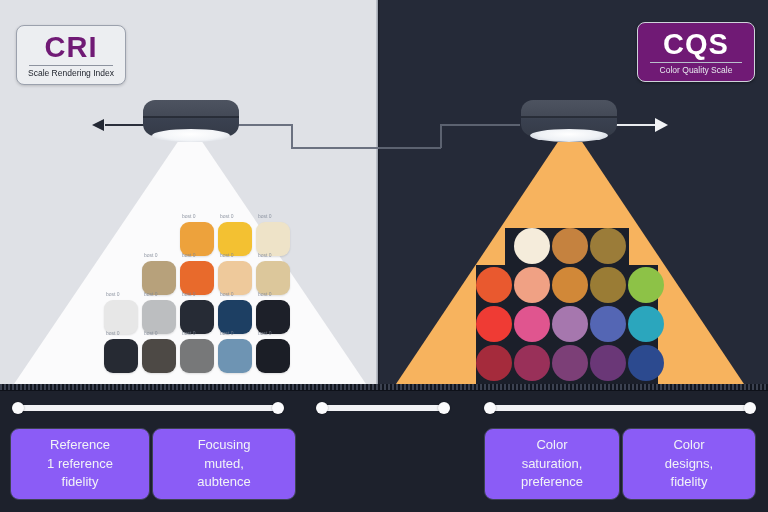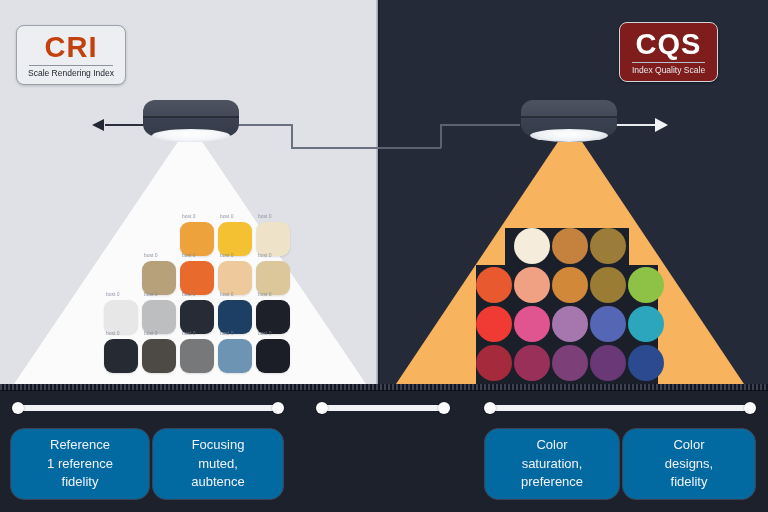--- a/index.html
+++ b/index.html
@@ -30,26 +30,26 @@
     border-radius: 8px;
     padding: 6px 10px 5px;
     text-align: center;
   }
   #badge-cri {
     left: 16px; top: 25px; width: 110px;
     background: #eceef1; border: 1.5px solid #9ba1ad;
     box-shadow: 0 1px 3px rgba(0,0,0,.18);
   }
   #badge-cqs {
-    left: 619px; top: 22px; width: 99px;
-    background: #7f1d1d; border: 1.5px solid #cfd3db;
+    left: 637px; top: 22px; width: 118px;
+    background: #701a75; border: 1.5px solid #cfd3db;
     box-shadow: 0 1px 3px rgba(0,0,0,.4);
   }
   .badge-title { font-size: 29px; font-weight: 700; letter-spacing: 1px; line-height: 1.05; }
-  #badge-cri .badge-title { color: #c2410c; }
+  #badge-cri .badge-title { color: #701a75; }
   #badge-cqs .badge-title { color: #ffffff; }
   .badge-rule { height: 1px; margin: 3px 2px 3px; }
   #badge-cri .badge-rule { background: #8d939f; }
   #badge-cqs .badge-rule { background: #b9bfcb; }
   .badge-sub { font-size: 8.5px; line-height: 1.1; }
   #badge-cri .badge-sub { color: #22262f; }
   #badge-cqs .badge-sub { color: #e7eaef; }
 
   
   .fixture { position: absolute; width: 96px; height: 44px; }
@@ -158,32 +158,32 @@
   }
   .knob-l { left: 0; }
   .knob-r { right: 0; }
 
   #slider-1 { left: 12px;  top: 18px; width: 272px; }
   #slider-2 { left: 316px; top: 18px; width: 134px; }
   #slider-3 { left: 484px; top: 18px; width: 272px; }
 
   .info-box {
     position: absolute; top: 428px; height: 72px;
-    background: #0369a1;
+    background: #8b5cf6;
     border: 1px solid #3d4352;
-    border-radius: 14px;
+    border-radius: 9px;
     display: flex; align-items: center; justify-content: center;
     text-align: center;
   }
   .info-text {
     font-size: 13px; line-height: 1.45; color: #f1f3f7;
     white-space: pre-line;
   }
   #box-1 { left: 10px;  width: 140px; }
-  #box-2 { left: 152px; width: 132px; }
+  #box-2 { left: 152px; width: 144px; }
   #box-3 { left: 316px; width: 134px; }
   #box-4 { left: 484px; width: 136px; }
   #box-5 { left: 622px; width: 134px; }
 </style>
 </head>
 <body>
 
 <div id="stage">
 
   <div class="panel" id="panel-left"></div>
@@ -350,21 +350,21 @@
   </div>
 
   <div class="badge" id="badge-cri">
     <div class="badge-title">CRI</div>
     <div class="badge-rule"></div>
     <div class="badge-sub">Scale Rendering Index</div>
   </div>
   <div class="badge" id="badge-cqs">
     <div class="badge-title">CQS</div>
     <div class="badge-rule"></div>
-    <div class="badge-sub">Index Quality Scale</div>
+    <div class="badge-sub">Color Quality Scale</div>
   </div>
 
   <div id="bottom">
     <div id="ridge"></div>
 
     <div class="slider" id="slider-1">
       <div class="slider-track"></div>
       <div class="slider-knob knob-l"></div>
       <div class="slider-knob knob-r"></div>
     </div>

